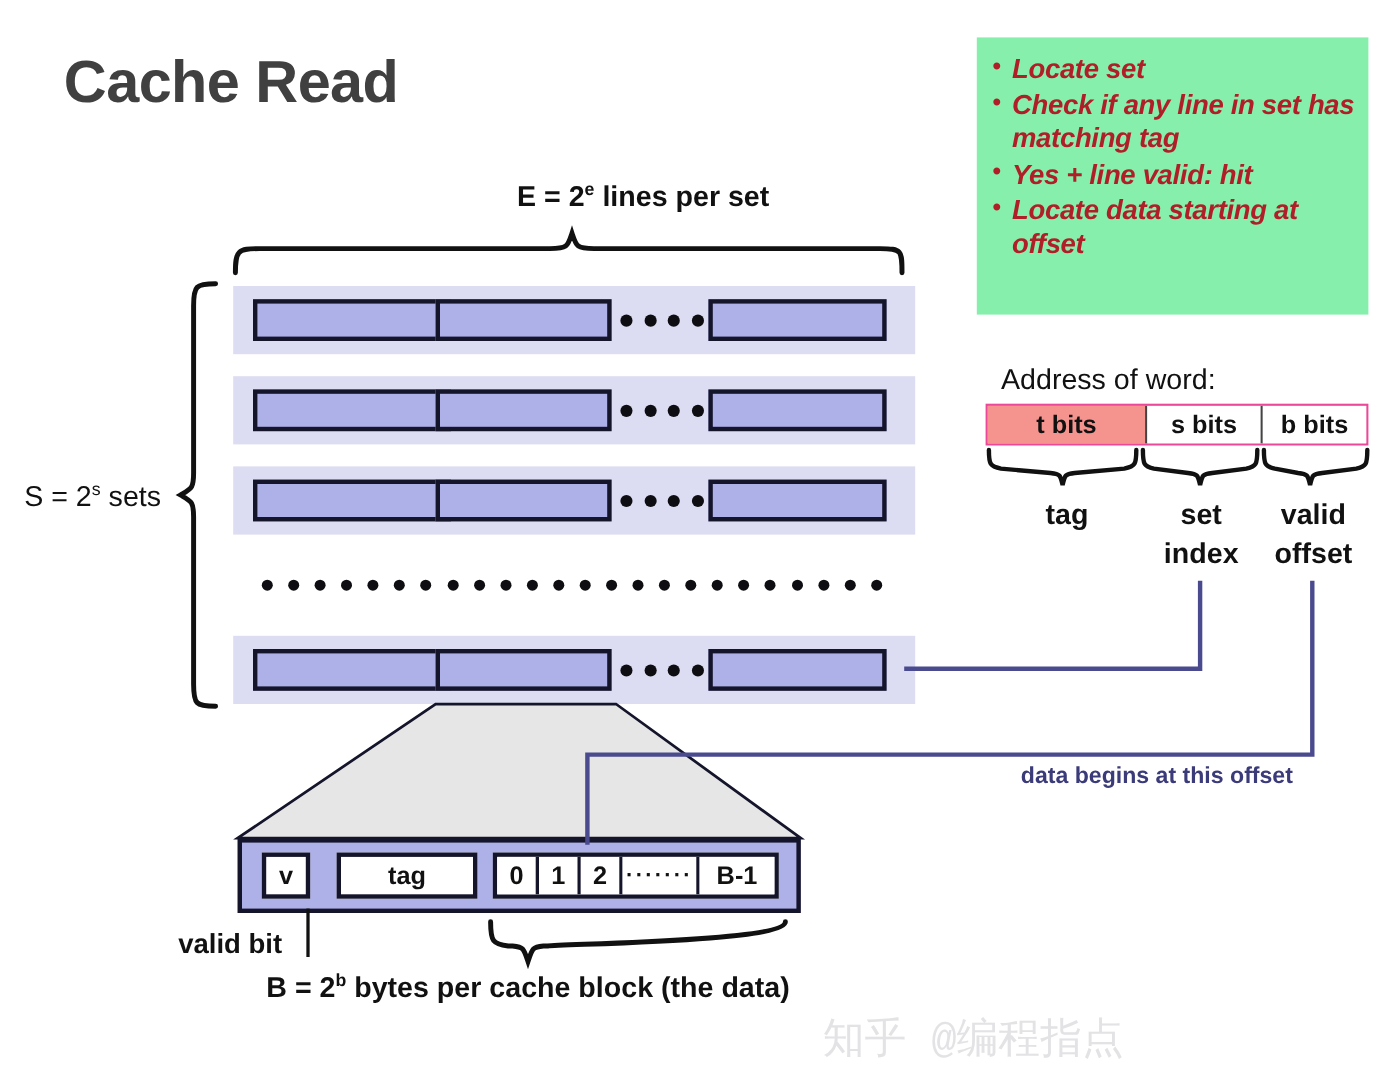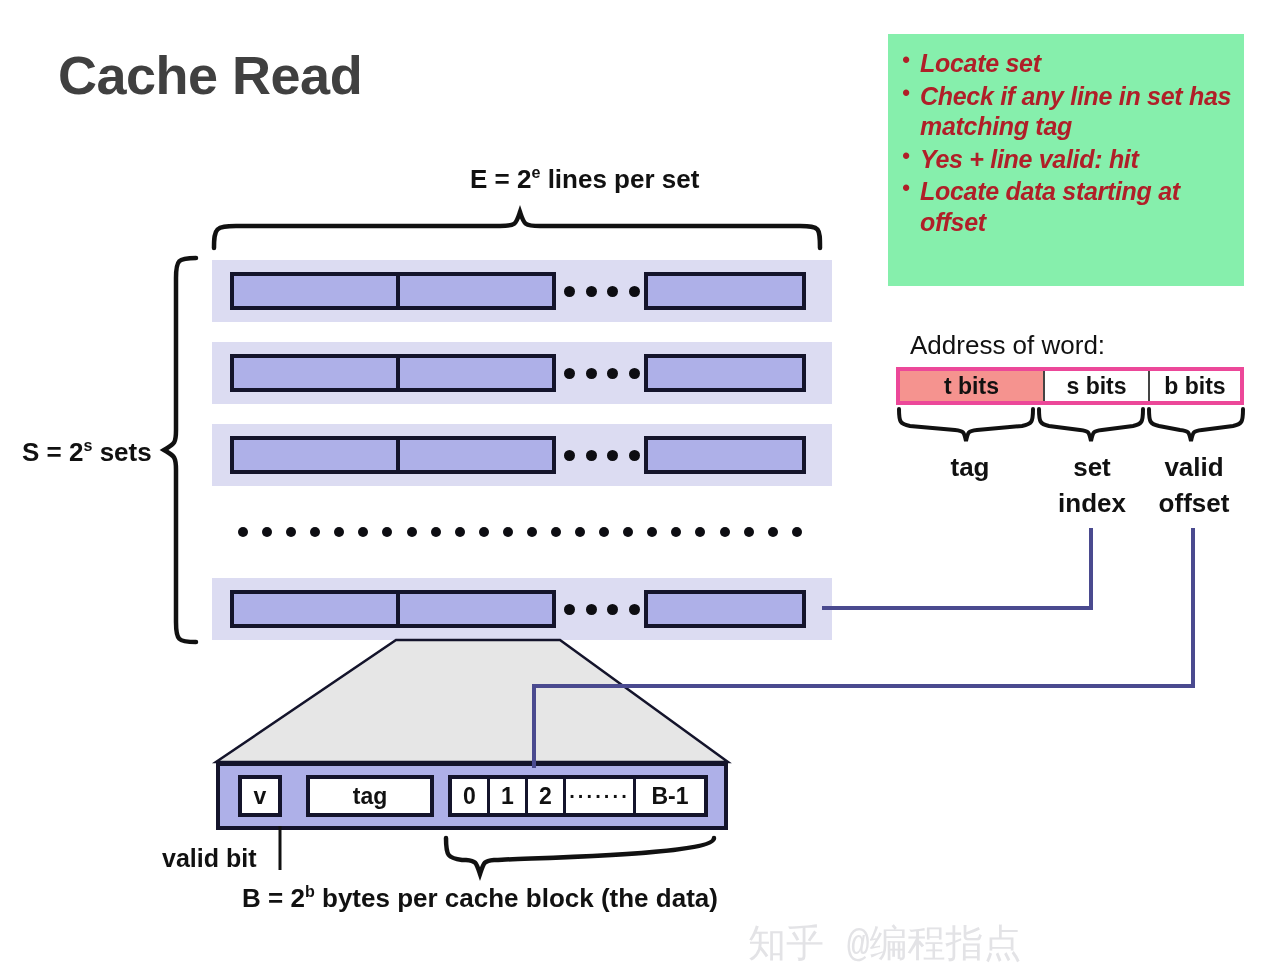--- a/index.html
+++ b/index.html
@@ -54,21 +54,21 @@
   #e-label{
     left:470px; top:163px;
     font-size:26px; font-weight:bold;
     white-space:nowrap;
   }
   sup{font-size:0.62em; vertical-align:super;}
 
   
   #s-label{
     left:22px; top:436px;
-    font-size:26px; font-weight:bold;
+    font-size:26px; font-weight:normal;
     white-space:nowrap;
   }
 
   
   .set-band{
     background:#dcdcf2;
     width:620px;
     height:62px;
     left:212px;
   }
@@ -99,21 +99,21 @@
   #set-ellipsis i{display:block;width:10px;height:10px;border-radius:50%;background:#0d0d12;}
 
   
   #addr-title{
     left:896px; top:330px;
     font-size:26px; font-weight:normal; white-space:nowrap;margin-left:14px;
   }
   #addr-bar{
     left:896px; top:367px; width:348px; height:38px;
     display:flex;
-    border:4px solid #ec4899;
+    border:2px solid #ec4899;
     box-sizing:border-box;
     background:#ffffff;
   }
   #addr-bar .seg{
     display:flex;align-items:center;justify-content:center;
     font-size:23px;font-weight:bold;
     box-sizing:border-box;
     background:#ffffff;
   }
   #addr-bar .seg.tbits{flex:0 0 145px;background:#f5938f;border-right:2px solid #444;}
@@ -299,20 +299,21 @@
       <div class="b b2">2</div>
       <div class="b bdots">·······</div>
       <div class="b blast">B-1</div>
     </div>
   </div>
 
   <div class="abs" id="valid-bit-label">valid bit</div>
 
   <div class="abs" id="b-label"><span>B = 2</span><sup>b</sup><span> bytes per cache block (the data)</span></div>
 
+  <div class="abs" id="offset-note">data begins at this offset</div>
 
   <div class="abs" id="watermark">知乎 @编程指点</div>
 
   <svg class="overlay" viewBox="0 0 1262 972">
 
     <polygon points="396,640 560,640 728,762 216,762" fill="#e6e6e6" stroke="#14142b" stroke-width="2.5"></polygon>
 
     <path fill="none" stroke="#111" stroke-width="4.5" stroke-linecap="round" d="M214,248 C214,228 216,226 236,226 L500,226 C516,226 516,224 520,212
              C524,224 524,226 540,226 L800,226 C820,226 820,228 820,248"></path>
 

